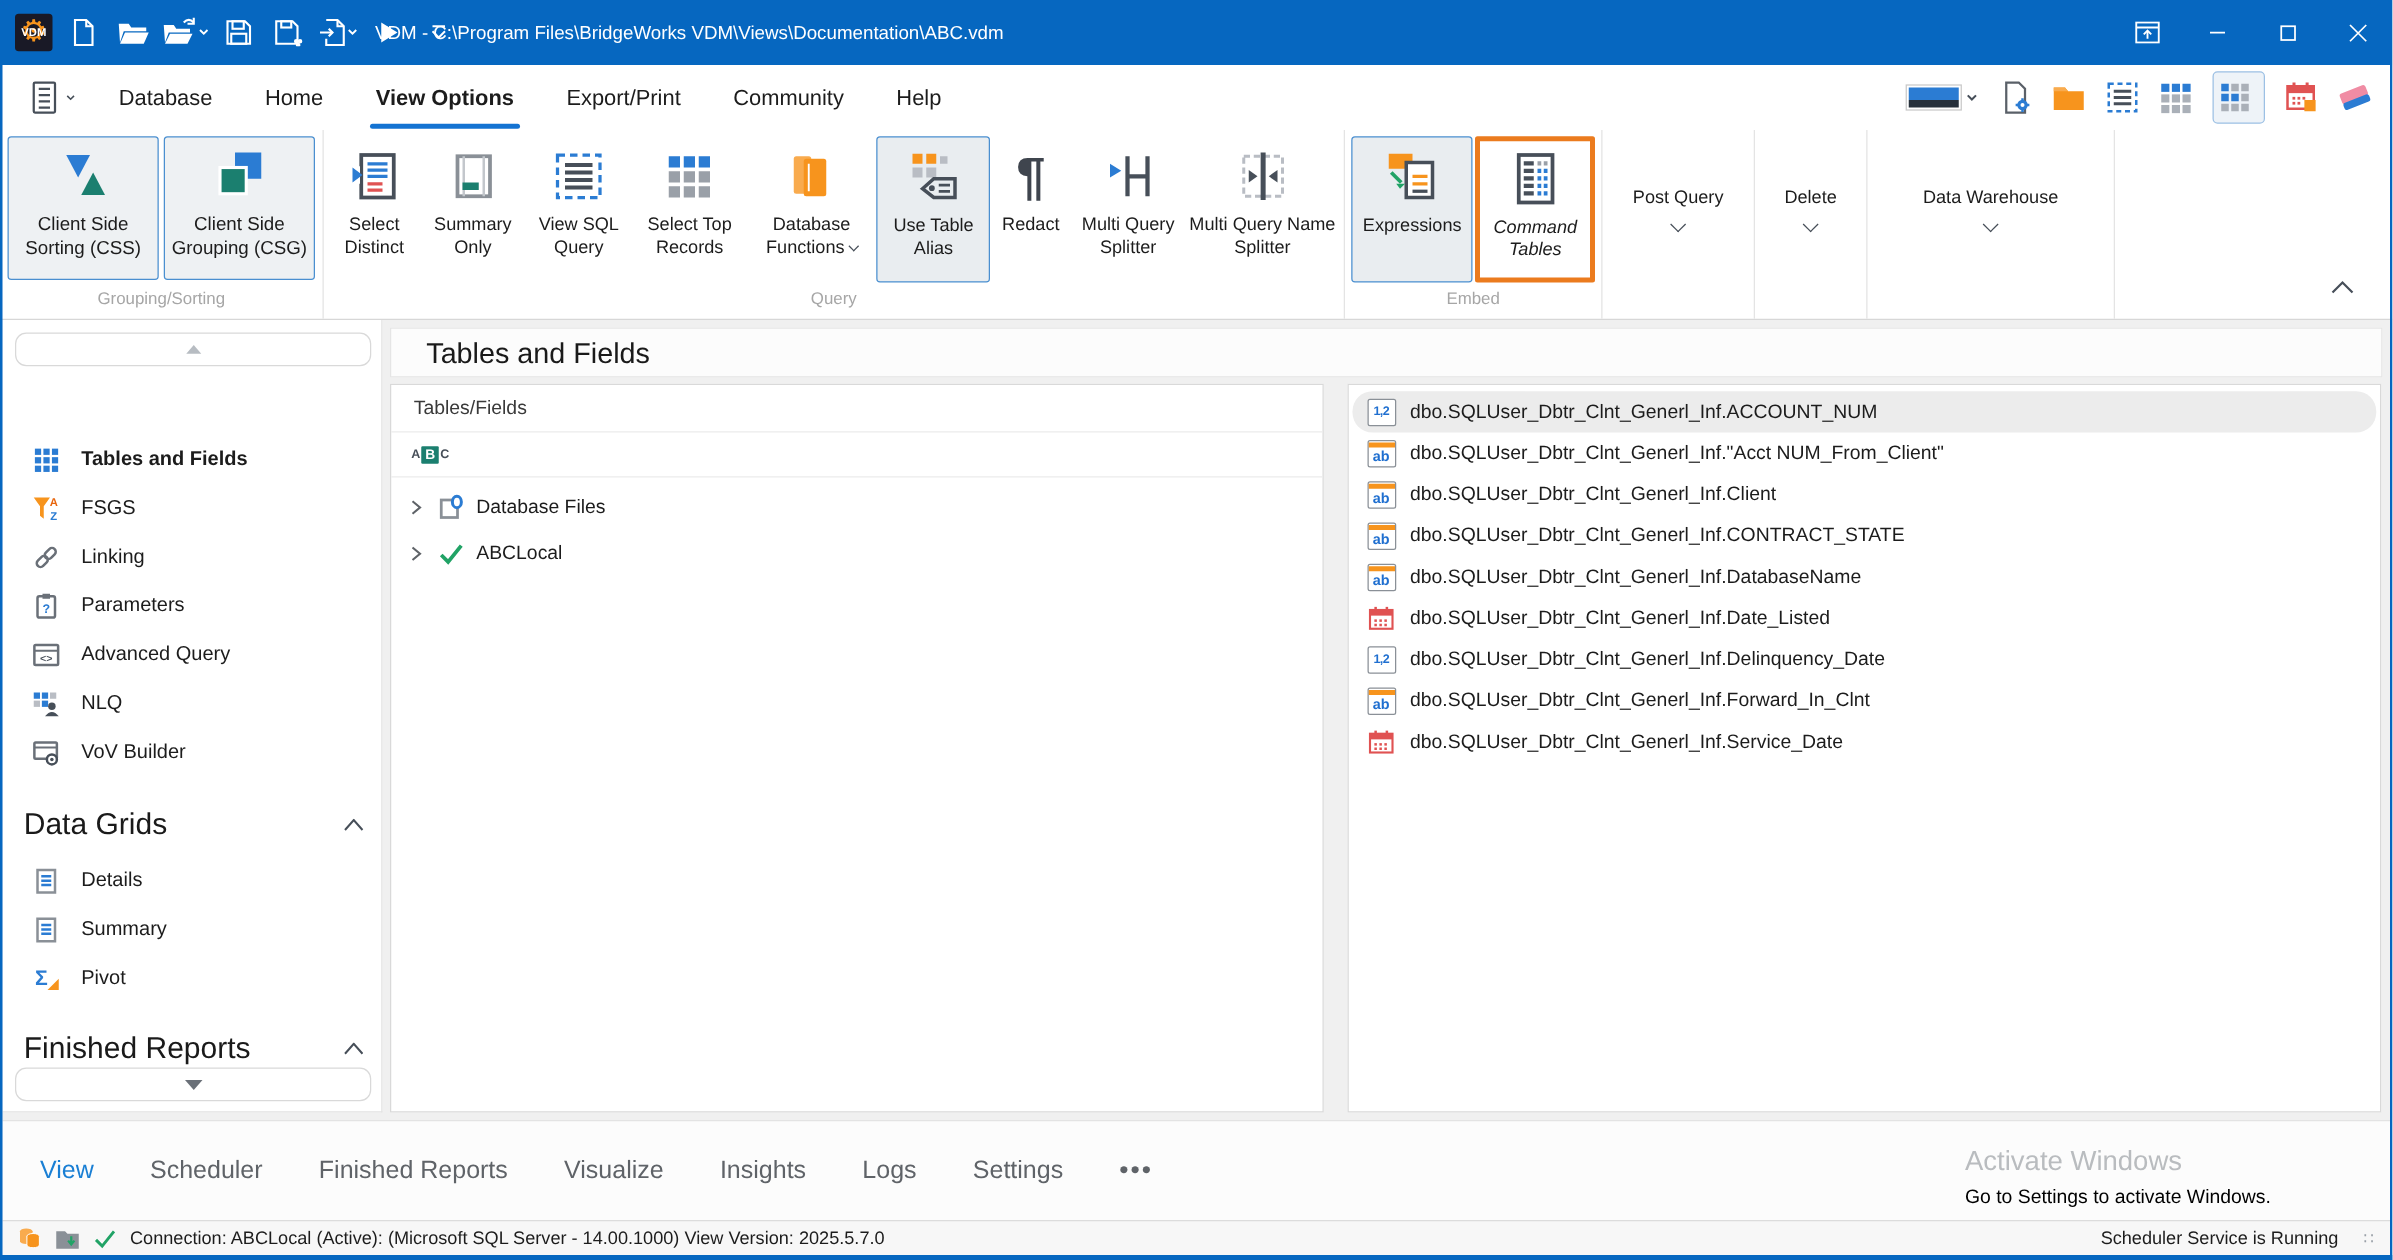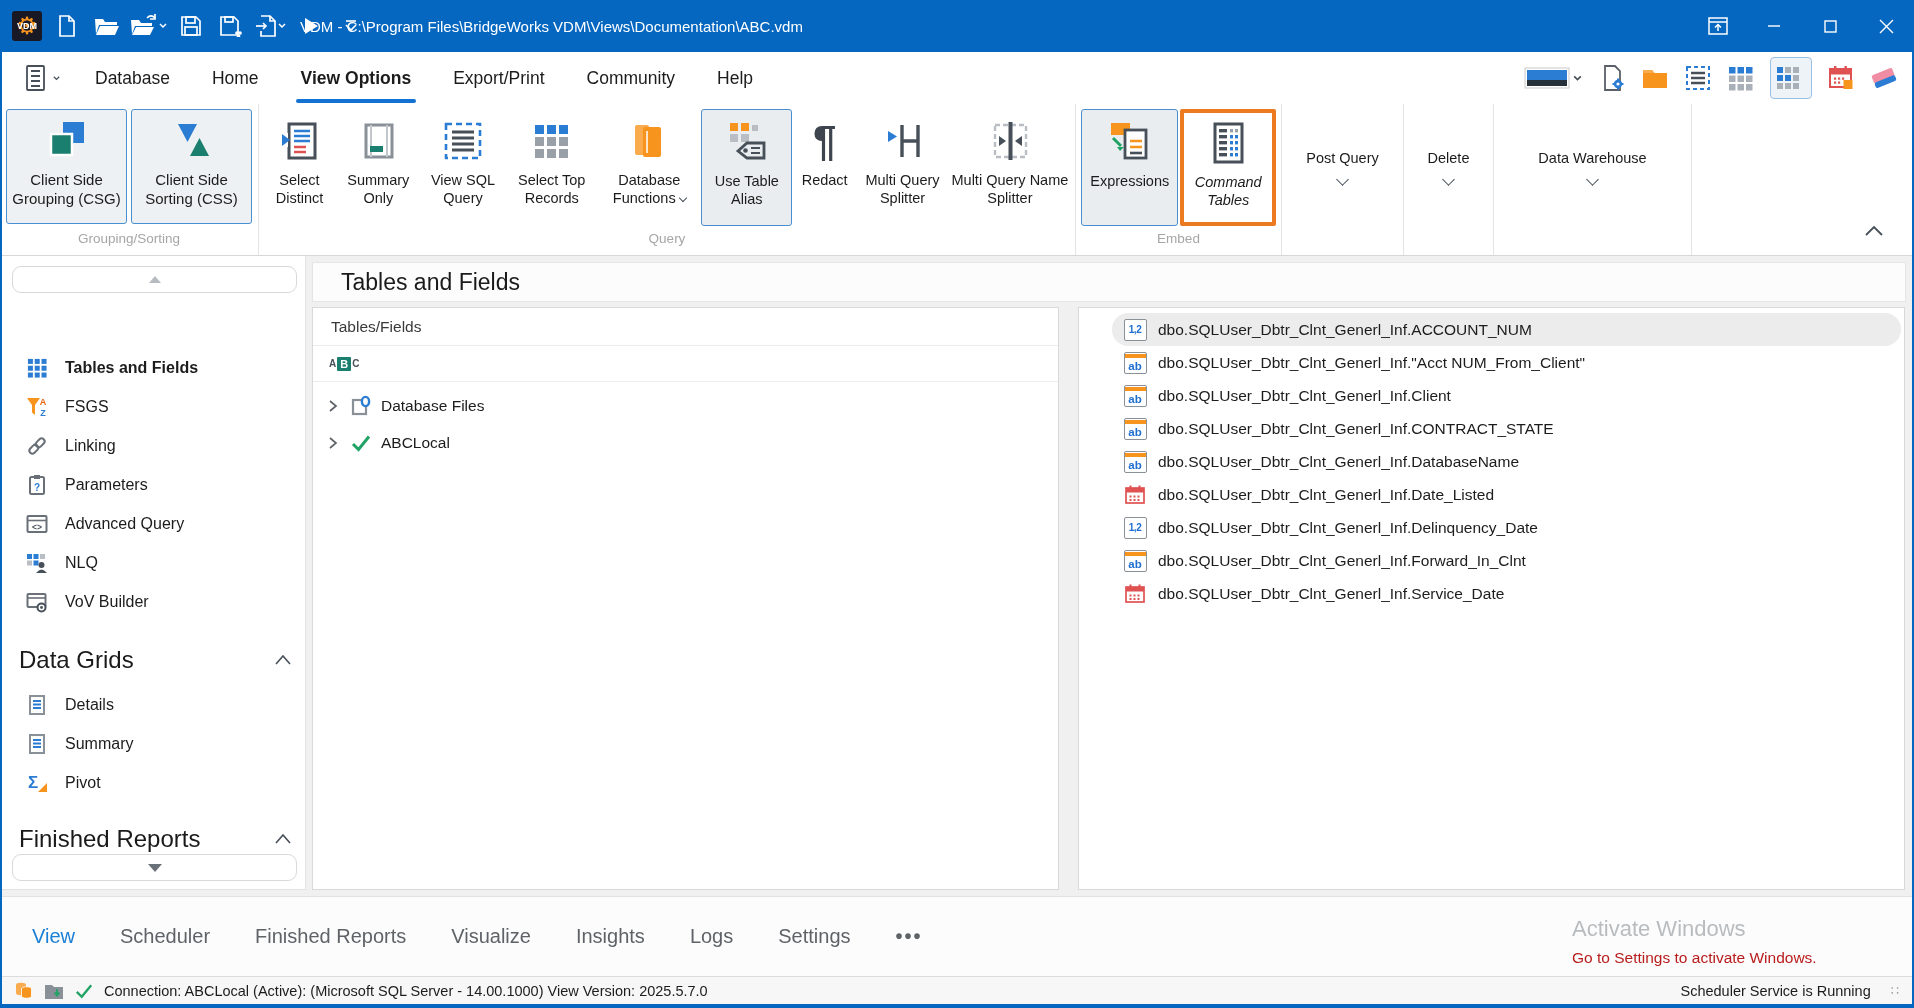--- a/index.html
+++ b/index.html
@@ -75,21 +75,21 @@
   .phead { height:38px; line-height:38px; padding-left:18px; font-size:15.5px; color:#3a3a3a; border-bottom:1px solid #ececec; }
   .abc-row { height:36px; display:flex; align-items:center; padding-left:16px; border-bottom:1px solid #ececec; }
   .abc-ico { display:flex; align-items:center; }
   .abc-ico i { font-style:normal; font-weight:bold; font-size:10px; color:#474f59; }
   .abc-ico b { background:#1b7f6f; color:#fff; font-size:11px; padding:1px 3px; margin:0 1px; border-radius:1px; }
   .tnode { height:37px; display:flex; align-items:center; padding-left:12px; gap:9px; font-size:15.5px; color:#1c1c1c; margin-top:5px; }
   .tnode + .tnode { margin-top:0; }
 
   
   .fields-panel { position:absolute; left:1076px; top:51px; right:7px; height:583px; background:#fff; border:1px solid #d9d9d9; padding:5px 3px; }
-  .frow { height:33px; display:flex; align-items:center; padding-left:11px; gap:11px; font-size:15.5px; color:#1c1c1c; border-radius:16px;margin-left:30px; }
+  .frow { height:33px; display:flex; align-items:center; padding-left:11px; gap:11px; font-size:15.5px; color:#1c1c1c; border-radius:16px; }
   .frow.selected { background:#ececec; }
   .fico { width:24px; height:24px; display:flex; align-items:center; justify-content:center; flex:none; }
   .box-ico { width:23px; height:22px; border:1.5px solid #8a9097; background:#fff; display:flex; flex-direction:column; align-items:center; justify-content:center; font-weight:bold; color:#1f6fd0; border-radius:2px; }
   .box-ico.num { font-size:10px; letter-spacing:-0.5px; }
   .box-ico.ab  { font-size:11.5px; line-height:12px; }
   .box-ico .topbar { width:100%; height:4px; background:#f7941d; margin-bottom:2px; }
 
   
   .tabbar { position:absolute; left:2px; right:2px; top:896px; height:80px; background:#fcfcfc; border-top:1px solid #e3e3e3; display:flex; align-items:center; padding-left:30px; gap:45px; }
   .btab { font-size:20px; color:#5f6368; white-space:nowrap; }
@@ -97,21 +97,21 @@
   .btab.more { letter-spacing:2px; font-weight:bold; }
 
   
   .statusbar { position:absolute; left:2px; right:2px; top:976px; height:28px; background:#f7f7f7; border-top:1px solid #dcdcdc; display:flex; align-items:center; padding:0 12px; gap:10px; font-size:14.5px; color:#1c1c1c; z-index:55; }
   .status-right { margin-left:auto; display:flex; align-items:center; gap:20px; }
   .grip { color:#9aa0a8; font-size:13px; letter-spacing:1px; }
 
   
   .watermark { position:absolute; left:1572px; top:916px; z-index:45; pointer-events:none; color:#b9bcbf; }
   .watermark .wl1 { font-size:22px; }
-  .watermark .wl2 { font-size:15.5px; color:#b91c1c; margin-top:7px; }
+  .watermark .wl2 { font-size:15.5px; color:#000000; margin-top:7px; }
 </style>
 </head>
 <body>
 
 <div class="app">
 
   <div class="titlebar">
     <div class="qat">
       <div class="qat-btn">
         <span class="vdm-logo">
@@ -313,31 +313,31 @@
       </div>
     </div>
   </div>
 
   <div class="ribbon">
 
     <div class="rgroup" style="width:259px">
       <div class="rbody">
         <div class="bigbtn">
           <svg width="48" height="48" viewBox="0 0 48 48">
+              <polygon points="10,7 29,7 19.5,25" fill="#2b7cd3"></polygon>
+              <polygon points="22,39 41,39 31.5,21" fill="#1b7f6f"></polygon>
+            </svg>
+          <div class="blabel">Client Side Sorting (CSS)</div>
+        </div>
+        <div class="bigbtn">
+          <svg width="48" height="48" viewBox="0 0 48 48">
               <rect x="20" y="5" width="21" height="21" fill="#2b7cd3"></rect>
               <rect x="8" y="17" width="21" height="21" fill="#1b7f6f" stroke="#fff" stroke-width="2.5"></rect>
             </svg>
           <div class="blabel">Client Side Grouping (CSG)</div>
-        </div>
-        <div class="bigbtn">
-          <svg width="48" height="48" viewBox="0 0 48 48">
-              <polygon points="10,7 29,7 19.5,25" fill="#2b7cd3"></polygon>
-              <polygon points="22,39 41,39 31.5,21" fill="#1b7f6f"></polygon>
-            </svg>
-          <div class="blabel">Client Side Sorting (CSS)</div>
         </div>
       </div>
       <div class="rlabel">Grouping/Sorting</div>
     </div>
 
     <div class="rgroup" style="width:817px">
       <div class="rbody">
         <div class="rbtn" style="width:72px">
           <div class="ricon">
               <svg width="42" height="42" viewBox="0 0 42 42" fill="none">

